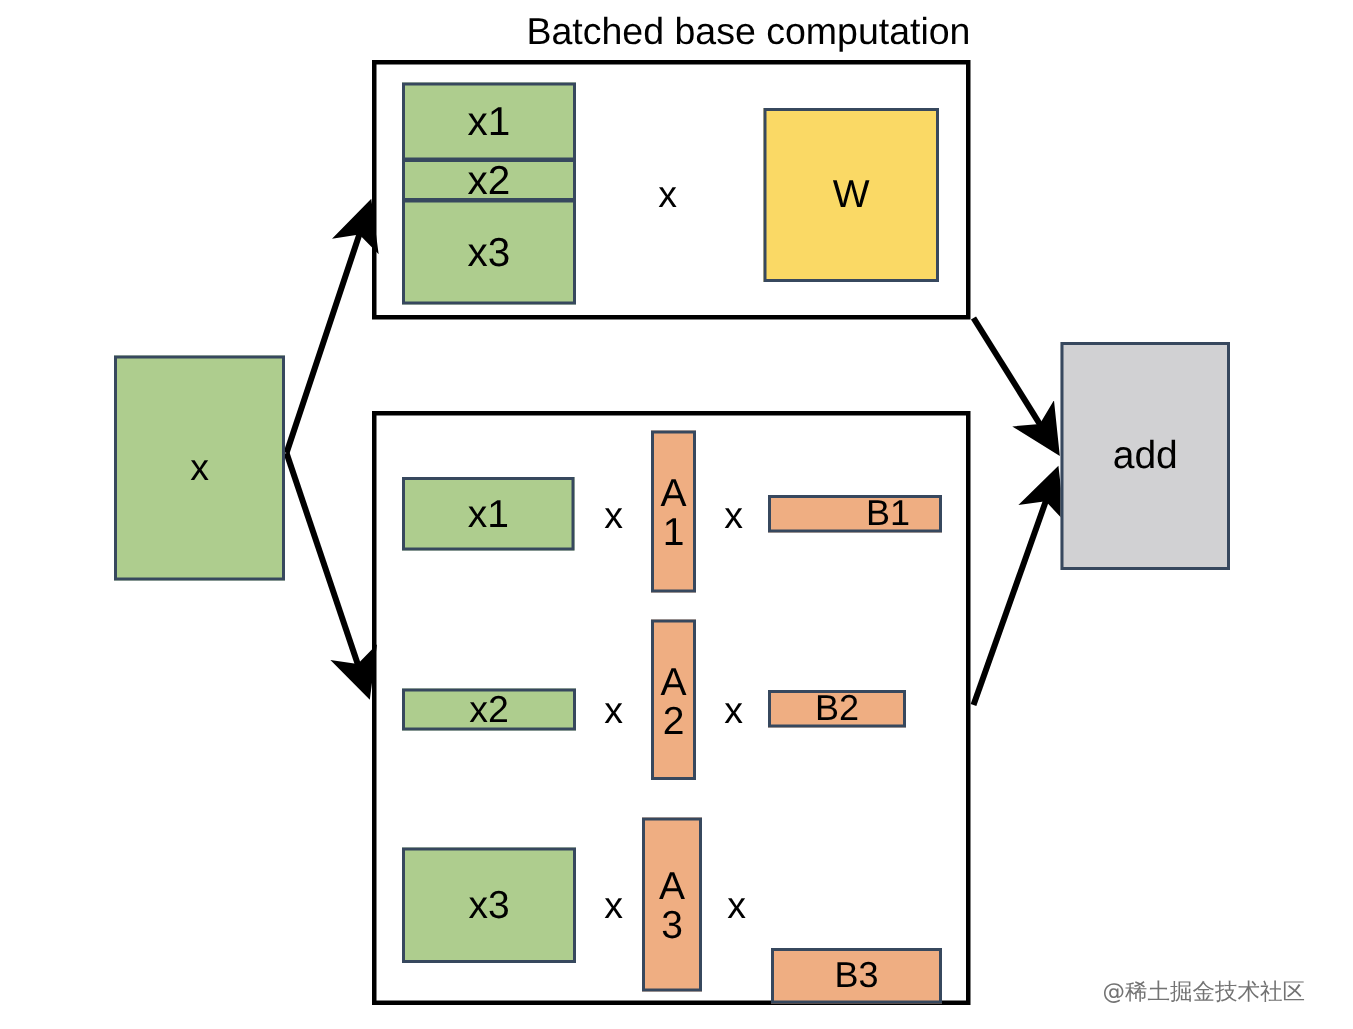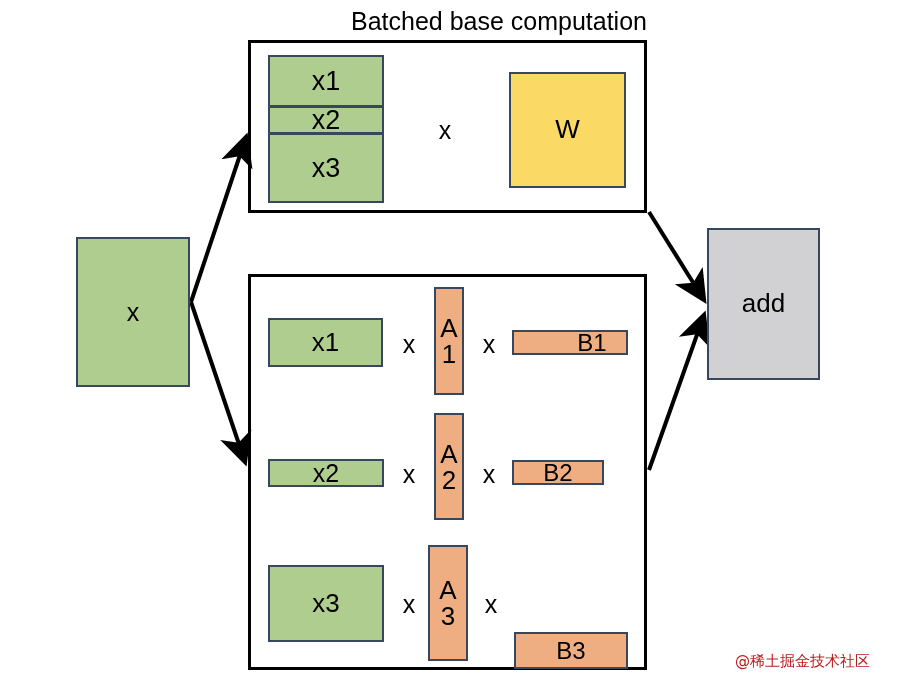--- a/index.html
+++ b/index.html
@@ -74,21 +74,21 @@
     display: flex;
     flex-direction: column;
     align-items: center;
     justify-content: center;
     font-size: 26px;
     line-height: 1.0;
   }
   .watermark {
     position: absolute;
     font-size: 15px;
-    color: #b91c1c;
+    color: #737373;
     white-space: nowrap;
     font-family: "DejaVu Sans", sans-serif;
   }
   svg.arrows {
     position: absolute;
     left: 0;
     top: 0;
     width: 902px;
     height: 686px;
     pointer-events: none;

